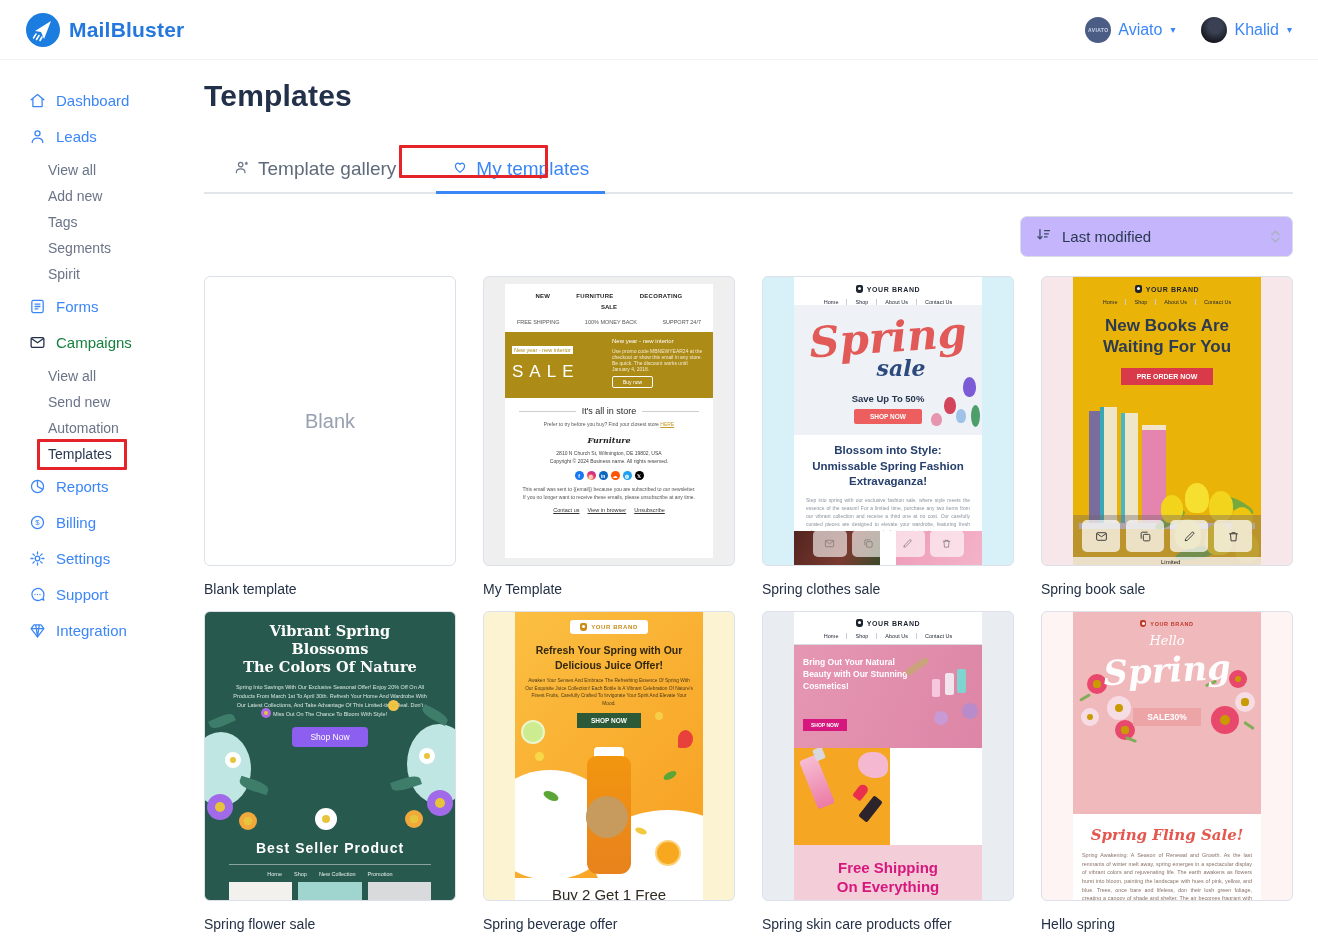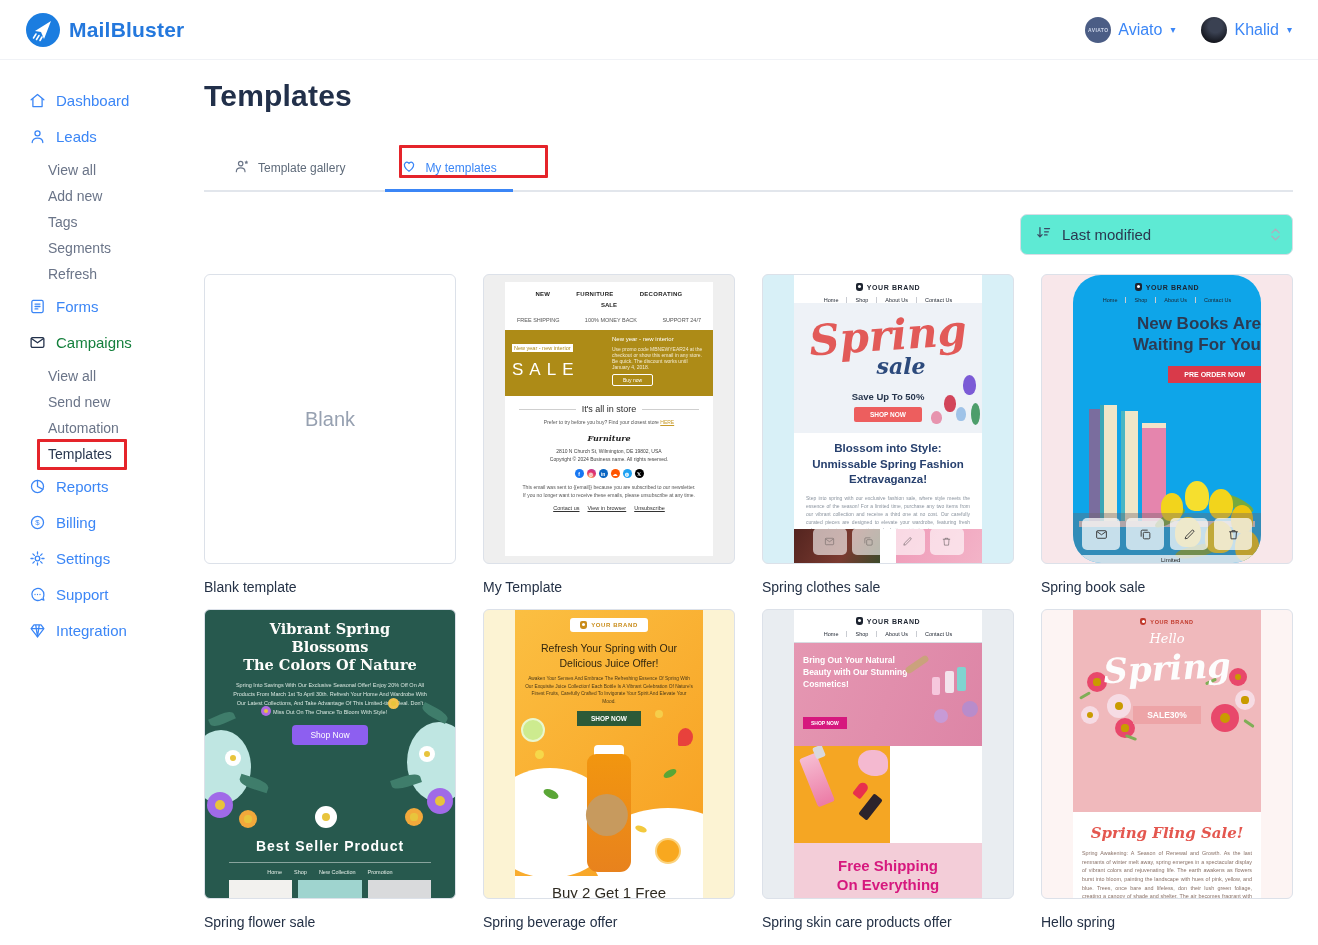--- a/index.html
+++ b/index.html
@@ -35,26 +35,26 @@
   .nav-sub.gap-after, .nav-top.gap-before { margin-top:10px; }
   .annot-inline { display:inline-block; border:3px solid #e5242a; padding:3px 12px 4px 8px; margin-left:-11px; border-radius:1px; }
 
   
   .main { position:absolute; top:60px; left:204px; width:1114px; height:885px; }
   .page-title { margin-top:19px; font-size:30px; font-weight:700; color:#22304a; letter-spacing:.2px; }
 
   .tabs { position:relative; margin-top:37px; padding-left:14px; display:flex; }
   .tabs::after { content:""; position:absolute; left:0; right:25px; bottom:0; height:2px; background:#e2e6ec; }
   .tab { display:flex; align-items:center; gap:8px; padding:8px 16px 14px 16px; margin-right:24px; cursor:pointer; position:relative; }
-  .tab .tlabel { font-size:12px; color:#5f6b7a; }
+  .tab .tlabel { font-size:19px; color:#5f6b7a; }
   .tab.active .tlabel { color:#3b86f6; }
   .tab.active::after { content:""; position:absolute; left:0; right:0; bottom:0; height:3px; background:#3b86f6; z-index:2; }
 
   .toolbar { display:flex; justify-content:flex-end; padding-right:25px; margin-top:22px; }
-  .sortbox { width:273px; height:41px; border:1px solid #d8dde5; border-radius:7px; background:#5eead4;
+  .sortbox { width:273px; height:41px; border:1px solid #d8dde5; border-radius:7px; background:#c4b5fd;
              display:flex; align-items:center; padding:0 12px 0 14px; cursor:pointer; }
   .sortbox .slabel { font-size:15px; color:#2a3850; margin-left:10px; flex:1; }
   .updown { display:flex; flex-direction:column; gap:1px; align-items:center; }
 
   
   .grid { display:grid; grid-template-columns:repeat(4,252px); column-gap:27px; margin-top:19px; }
   .cardwrap { display:flex; flex-direction:column; }
   .cardwrap.row2 { margin-top:14px; }
   .card { width:252px; height:290px; border:1px solid #dce1e9; border-radius:6px; background:#fff; overflow:hidden; position:relative; cursor:pointer; }
   .card-label { margin-top:15px; font-size:14px; color:#243146; }
@@ -114,21 +114,21 @@
   .c3 .body { font-size:5px; color:#8b949f; text-align:justify; margin-top:6px; line-height:1.6; padding:0 4px; }
   .c3 .photos { position:absolute; bottom:0; left:0; right:0; height:34px; display:flex; }
   .c3 .ph1 { width:46%; background:linear-gradient(120deg,#53241f,#7a3a30 60%,#3c4a2a); }
   .c3 .phgap { width:8%; background:#fff; }
   .c3 .ph2 { width:46%; background:linear-gradient(120deg,#ef9ab8,#f3b4c8); }
   .hover-btns { position:absolute; left:0; right:0; display:flex; justify-content:center; gap:5px; z-index:4; }
   .hbtn { width:34px; height:27px; background:rgba(255,255,255,.62); border-radius:5px; display:flex; align-items:center; justify-content:center; }
 
   
   .c4 { background:#f8e7ea; }
-  .c4 .email { position:absolute; left:31px; right:31px; top:0; bottom:0; background:#0ea5e9; text-align:right; overflow:hidden;border-radius:28px; }
+  .c4 .email { position:absolute; left:31px; right:31px; top:0; bottom:0; background:#eab308; text-align:center; overflow:hidden; }
   .c4 .bhead { padding-top:8px; }
   .c4 .h1 { margin-top:10px; font-size:17px; font-weight:700; color:#2c3a52; line-height:1.25; }
   .c4 .pre { display:inline-block; margin-top:10px; background:#d93a4a; color:#fff; font-size:7px; font-weight:700; padding:5px 16px; }
   .c4 .shelfarea { position:absolute; left:0; right:0; bottom:0; height:170px; }
   .c4 .shelf { position:absolute; left:6px; right:6px; bottom:36px; height:6px; background:#d9ced1; }
   .book { position:absolute; bottom:42px; }
   .tulips { position:absolute; }
   .tbloom { position:absolute; border-radius:50% 50% 40% 40%; background:#f2d41c; }
   .tleaf { position:absolute; background:#76a93e; border-radius:50%; }
   .overlay4 { position:absolute; left:0; right:0; bottom:8px; height:42px; background:rgba(110,100,105,.38);
@@ -151,21 +151,21 @@
   .c5 .mnav { position:absolute; left:0; right:0; top:259px; display:flex; justify-content:center; gap:12px; font-size:5.5px; color:#e6efe9; }
   .c5 .prods { position:absolute; left:24px; right:24px; bottom:0; height:18px; display:flex; gap:6px; }
   .c5 .prods div { flex:1; }
 
   
   .c6 { background:#fcf3d3; }
   .c6 .email { position:absolute; left:31px; right:31px; top:0; bottom:0; background:linear-gradient(135deg,#fbbf42,#f79d1e); text-align:center; overflow:hidden; }
   .c6 .logo { display:inline-block; margin-top:8px; background:#fff; border-radius:3px; padding:3px 10px; }
   .c6 .logo .brandrow { color:#c98c1a; font-size:6px; }
   .c6 .logo .shield { background:#c98c1a; }
-  .c6 .h1 { margin-top:8px; font-size:10.5px; font-weight:400; color:#33270f; line-height:1.4; padding:0 14px; }
+  .c6 .h1 { margin-top:8px; font-size:10.5px; font-weight:700; color:#33270f; line-height:1.4; padding:0 14px; }
   .c6 .body { margin-top:5px; font-size:4.8px; color:#4c3a18; line-height:1.55; padding:0 10px; }
   .c6 .shop { display:inline-block; margin-top:6px; background:#2c5a38; color:#fff; font-size:6.5px; font-weight:700; padding:4px 14px; }
   .c6 .blob1 { position:absolute; bottom:20px; left:-30px; width:130px; height:110px; background:#fff; border-radius:50%; }
   .c6 .blob2 { position:absolute; bottom:-10px; right:-40px; width:150px; height:100px; background:#fff; border-radius:50%; }
   .c6 .bottom { position:absolute; left:0; right:0; bottom:0; height:22px; background:#fff; }
   .c6 .buy { position:absolute; left:0; right:0; bottom:-3px; font-size:15px; font-weight:400; color:#2f2b22; }
   .c6 .bottle { position:absolute; left:50%; transform:translateX(-50%); bottom:26px; width:44px; height:118px;
                 background:linear-gradient(#f2960f,#e8821d); border-radius:9px 9px 11px 11px; }
   .c6 .cap { position:absolute; left:50%; transform:translateX(-50%); bottom:140px; width:30px; height:13px; background:#fff; border-radius:4px; }
   .c6 .tag { position:absolute; left:50%; transform:translateX(-55%); bottom:62px; width:42px; height:42px; background:#c79a5e; border-radius:50%; }
@@ -261,21 +261,21 @@
     <div class="nav-sub">
         <span class="nlabel">Add new</span>
       </div>
     <div class="nav-sub">
         <span class="nlabel">Tags</span>
       </div>
     <div class="nav-sub">
         <span class="nlabel">Segments</span>
       </div>
     <div class="nav-sub">
-        <span class="nlabel">Refresh</span>
+        <span class="nlabel">Spirit</span>
       </div>
     <div class="nav-top gap-before">
       <span class="nicon">
           <svg viewBox="0 0 24 24" width="17" height="17" fill="none" stroke="#3b86f6" stroke-width="1.8" stroke-linecap="round">
             <rect x="4" y="3.5" width="16" height="17" rx="2"></rect>
             <path d="M8.5 8.5 h7 M8.5 12 h7 M8.5 15.5 h4"></path>
           </svg>
         </span>
       <span class="nlabel">Forms</span>
     </div>

